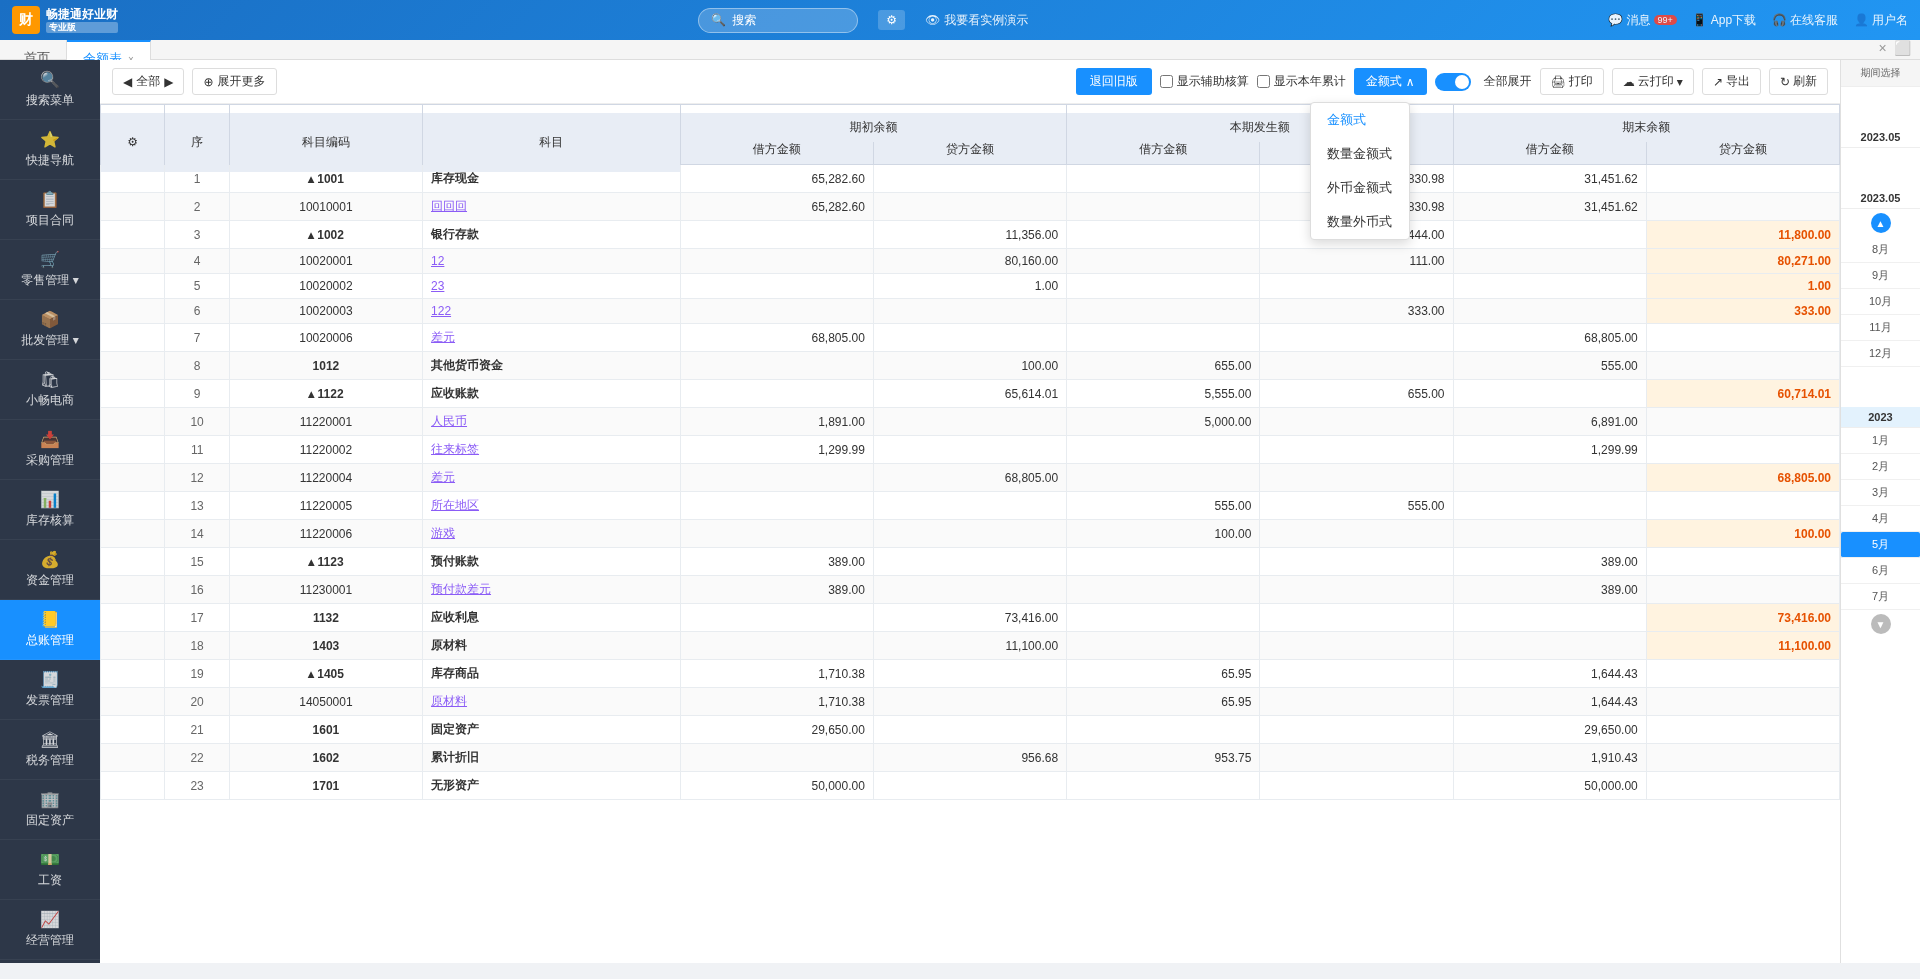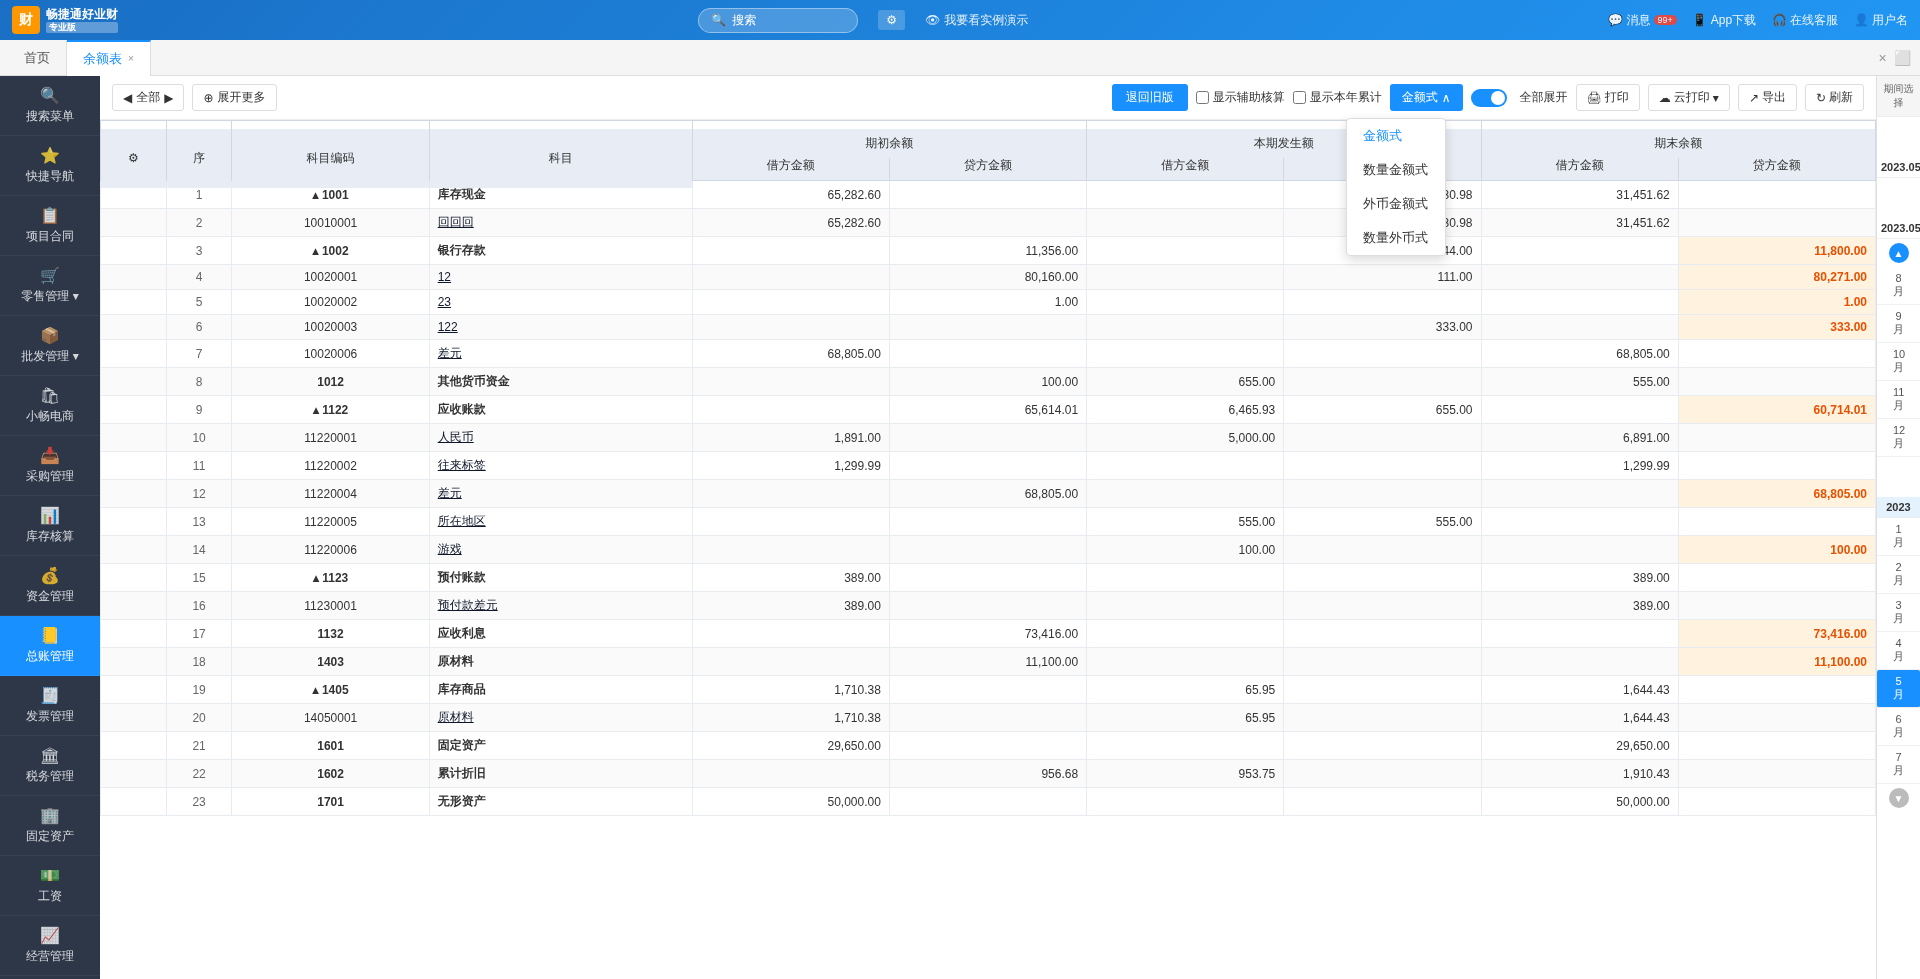--- a/index.html
+++ b/index.html
@@ -80,24 +80,24 @@
       color: white;
       border-radius: 8px;
       padding: 0 4px;
       font-size: 9px;
       min-width: 16px;
       text-align: center;
     }
 
     
     .tab-bar {
-      height: 36px;
+      height: 20px;
       background: #f5f5f5;
       display: flex;
-      align-items: center;
+      align-items: flex-start;
       padding: 0 0 0 8px;
       border-bottom: 1px solid #ddd;
     }
     .tab-item {
       height: 36px;
       padding: 0 16px;
       display: flex;
       align-items: center;
       gap: 6px;
       font-size: 13px;
@@ -279,21 +279,21 @@
       border: 1px solid #e8ecf0;
       padding: 5px 8px;
       white-space: nowrap;
     }
     .row-even { background: #fafafa; }
     .col-num { text-align: center; width: 40px; color: #666; }
     .col-code { text-align: center; width: 120px; }
     .col-name { width: 160px; }
     .col-amount { text-align: right; width: 120px; }
     .highlighted { background: #fff3e0 !important; color: #e65100; font-weight: bold; }
-    .underline { text-decoration: underline; cursor: pointer; color: #0f172a; }
+    .underline { text-decoration: underline; cursor: pointer; color: #8b5cf6; }
 
     
     .dropdown-menu {
       position: absolute;
       background: white;
       border: 1px solid #ddd;
       border-radius: 4px;
       box-shadow: 0 4px 12px rgba(0,0,0,0.15);
       z-index: 100;
       min-width: 100px;
@@ -303,21 +303,21 @@
     .dropdown-item {
       padding: 8px 16px;
       cursor: pointer;
       font-size: 13px;
       color: #333;
     }
     .dropdown-item.active { color: #1890ff; }
 
     
     .period-panel {
-      width: 44px;
+      width: 80px;
       background: white;
       border-left: 1px solid #e0e0e0;
       display: flex;
       flex-direction: column;
       font-size: 11px;
       overflow-y: auto;
     }
     .period-title {
       padding: 6px 4px;
       text-align: center;
@@ -671,21 +671,21 @@
               <td class="col-amount">555.00</td>
               <td class="col-amount"></td>
             </tr>
             <tr>
               <td class="col-num"></td>
               <td class="col-num">9</td>
               <td class="col-code" style="font-weight: bold;">▴ 1122</td>
               <td class="col-name" style="font-weight: bold;">应收账款</td>
               <td class="col-amount"></td>
               <td class="col-amount">65,614.01</td>
-              <td class="col-amount">6,465.93</td>
+              <td class="col-amount">5,555.00</td>
               <td class="col-amount">655.00</td>
               <td class="col-amount"></td>
               <td class="col-amount highlighted">60,714.01</td>
             </tr>
             <tr class="row-even">
               <td class="col-num"></td>
               <td class="col-num">10</td>
               <td class="col-code">11220001</td>
               <td class="col-name"><span class="underline">人民币</span></td>
               <td class="col-amount">1,891.00</td>

